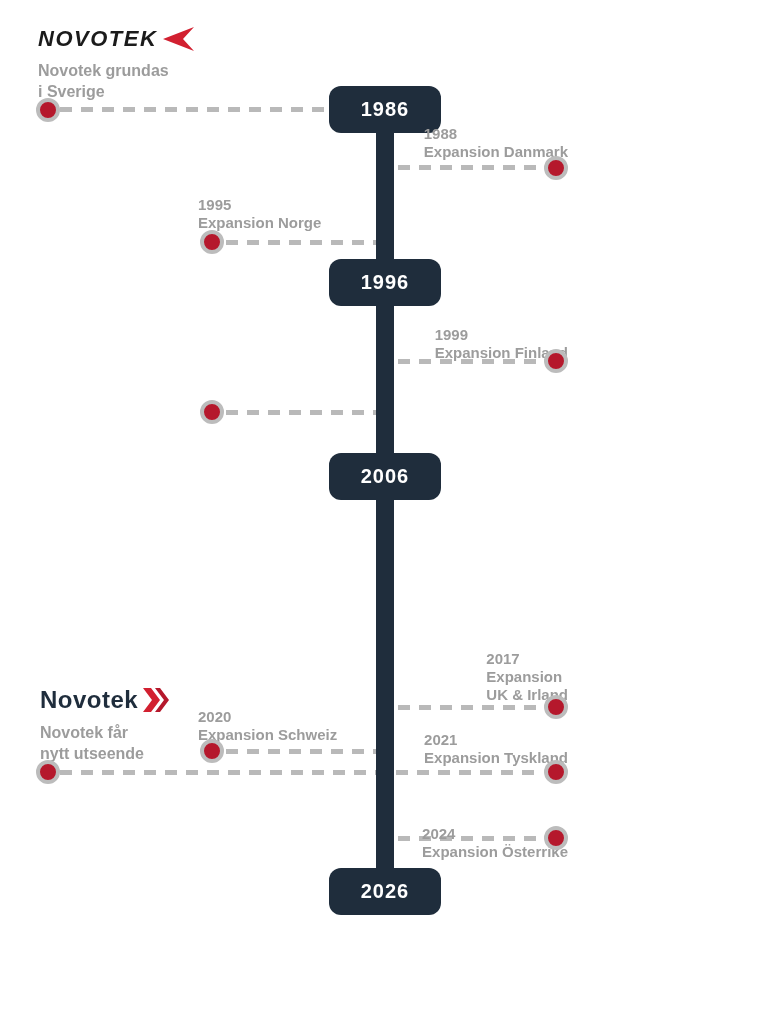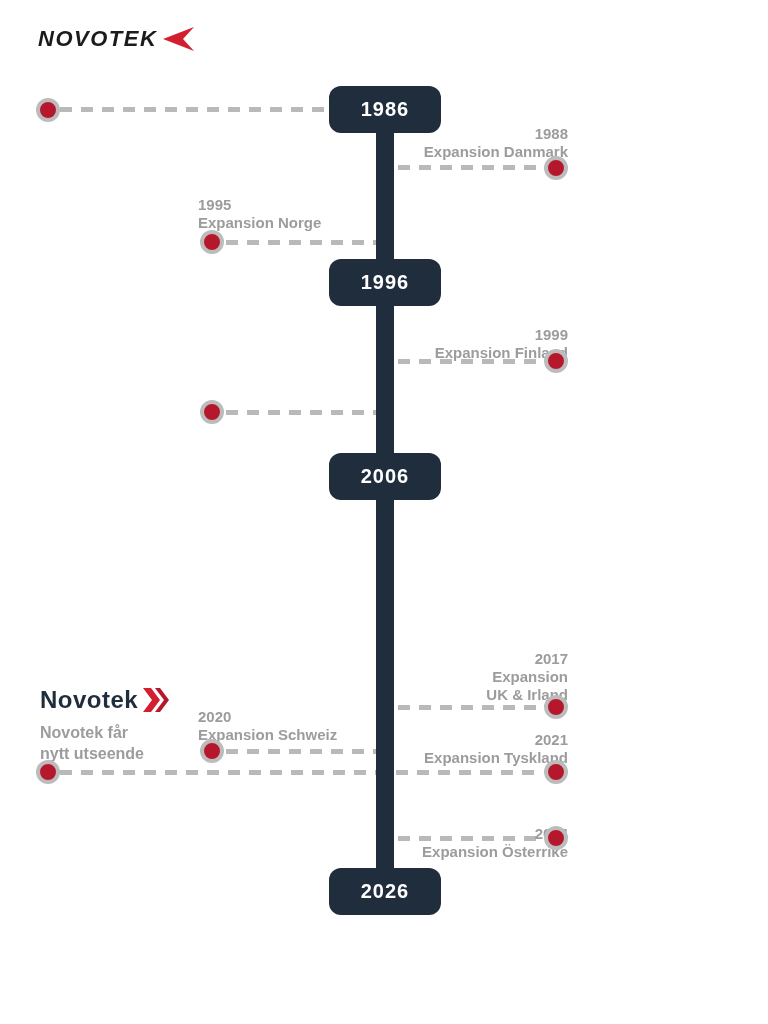--- a/index.html
+++ b/index.html
@@ -18,40 +18,44 @@
   .dash { position:absolute; height:5px; z-index:1;
           background-image:repeating-linear-gradient(to right,#b9b9b9 0,#b9b9b9 12px,transparent 12px,transparent 21px); }
   
   .dot { position:absolute; width:24px; height:24px; box-sizing:border-box;
          border:4px solid #bcbcbc; background:#b5182c; border-radius:50%; z-index:4; }
   
   .ev { position:absolute; font-size:15px; font-weight:bold; color:#9c9c9c;
         line-height:18px; z-index:3; }
   .ev span { display:block; }
   .ev.left  { left:198px; text-align:left; }
-  .ev.right { right:200px; text-align:right; }
+  .ev.right { right:200px; }
   
   .logo { position:absolute; display:flex; align-items:center; gap:5px; z-index:3; }
   .logo-old-text { font-size:22px; font-weight:800; font-style:italic;
                    color:#1b1b1b; letter-spacing:1.5px; }
   .logo-new-text { font-size:24px; font-weight:800; color:#1f2d3c; letter-spacing:0.5px; }
   .caption { position:absolute; font-size:16px; font-weight:bold; color:#9c9c9c;
              line-height:21px; z-index:3; }
   .caption span { display:block; }
 </style>
 </head>
 <body>
 
 <div class="canvas">
 
   <div class="logo" style="left:38px; top:26px;">
     <span class="logo-old-text">NOVOTEK</span>
     <svg width="34" height="26" viewBox="0 0 34 26">
       <path d="M1 13 L32 1 L21 13 L32 25 Z" fill="#d22030"></path>
     </svg>
+  </div>
+  <div class="caption" style="left:38px; top:60px;">
+    <span>Novotek grundas</span>
+    <span>i Sverige</span>
   </div>
 
   <div class="logo" style="left:40px; top:686px;">
     <span class="logo-new-text">Novotek</span>
     <svg width="26" height="26" viewBox="0 0 26 26">
       <path d="M0 1 L8 1 L17 13 L8 25 L0 25 L9 13 Z" fill="#d22030"></path>
       <path d="M12 1 L17 1 L26 13 L17 25 L12 25 L21 13 Z" fill="#b5182c"></path>
     </svg>
   </div>
   <div class="caption" style="left:40px; top:722px;">

